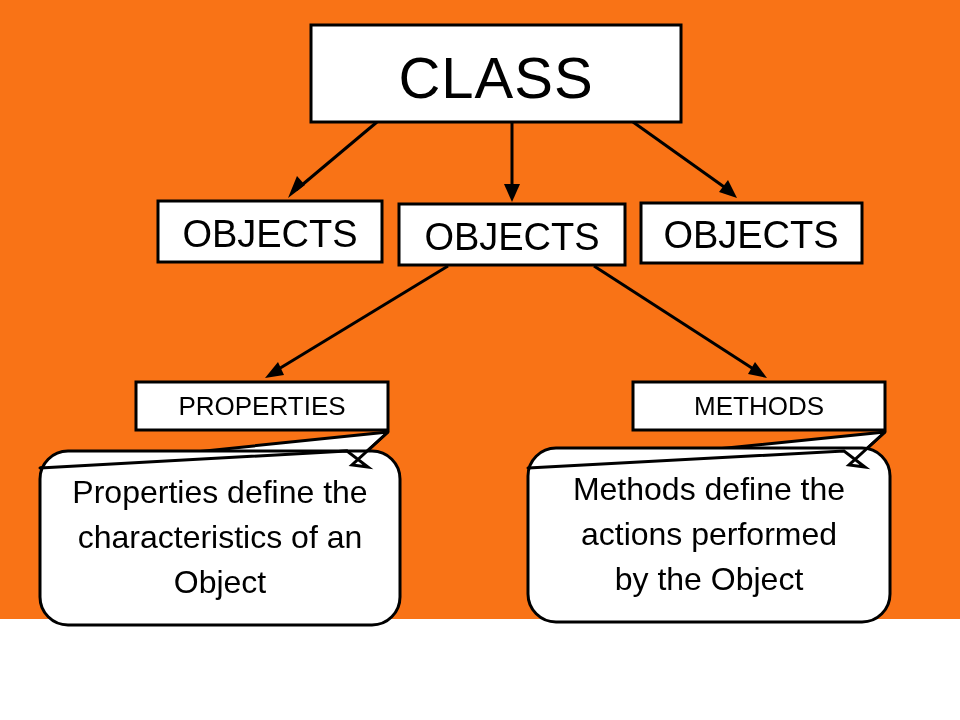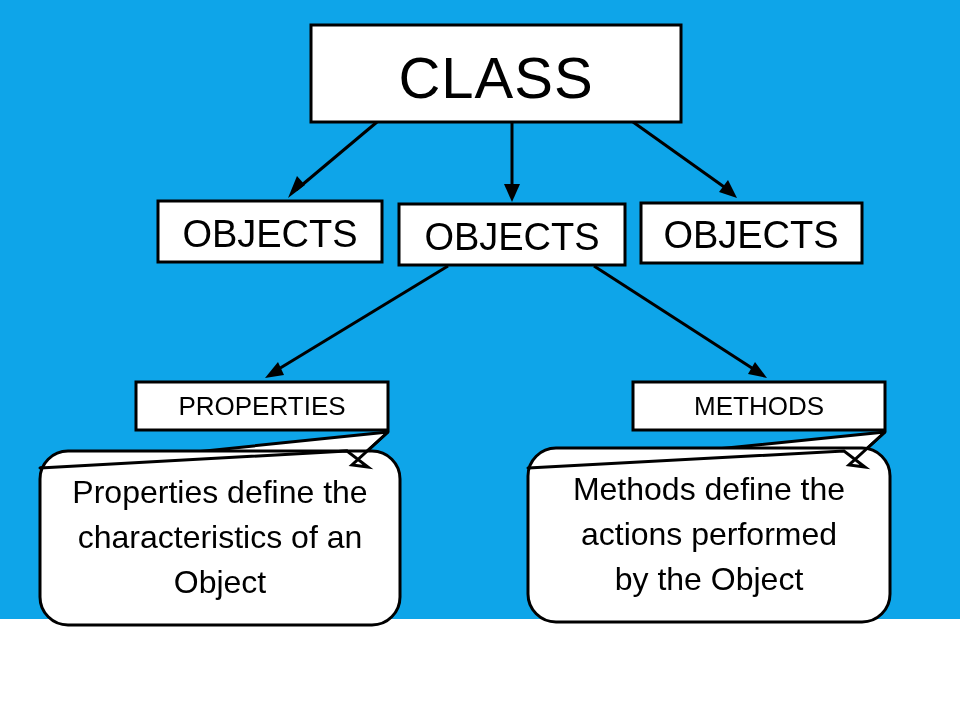--- a/index.html
+++ b/index.html
@@ -11,21 +11,21 @@
   body {
     width: 960px;
     height: 720px;
     overflow: hidden;
     font-family: "Liberation Sans", sans-serif;
   }
   #diagram-root {
     position: relative;
     width: 960px;
     height: 619px;
-    background: #0ea5e9;
+    background: #f97316;
   }
   svg#diagram-svg {
     display: block;
     width: 960px;
     height: 720px;
   }
   .node-box {
     fill: #ffffff;
     stroke: #000000;
     stroke-width: 3;

